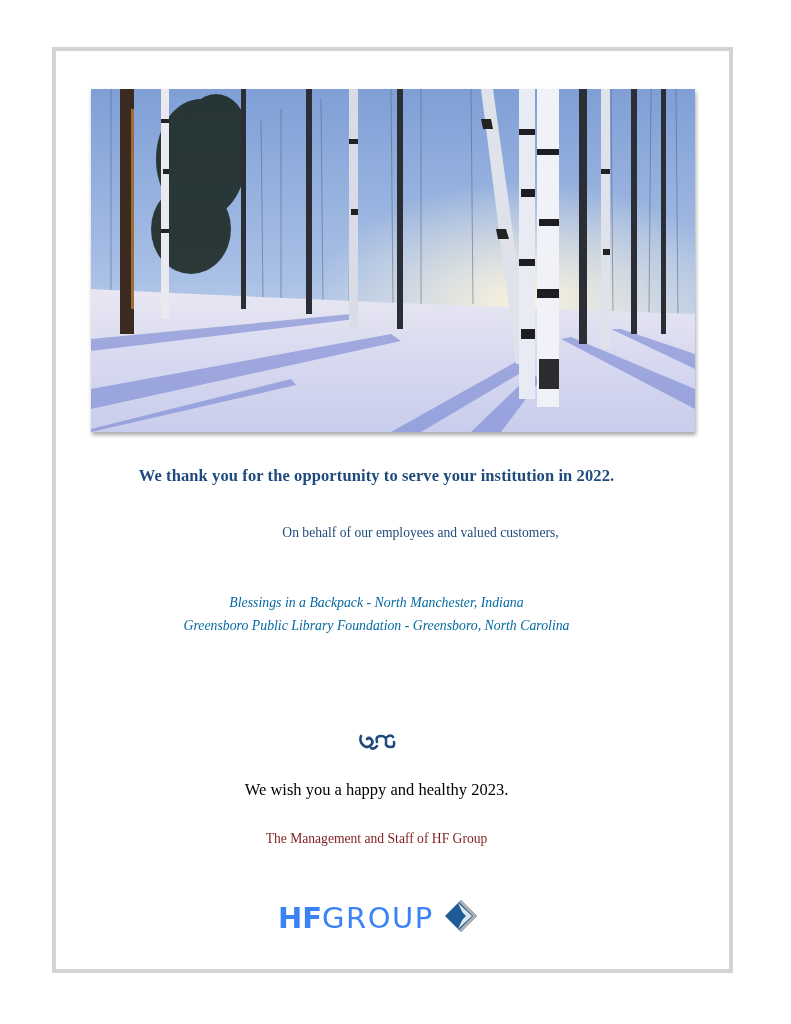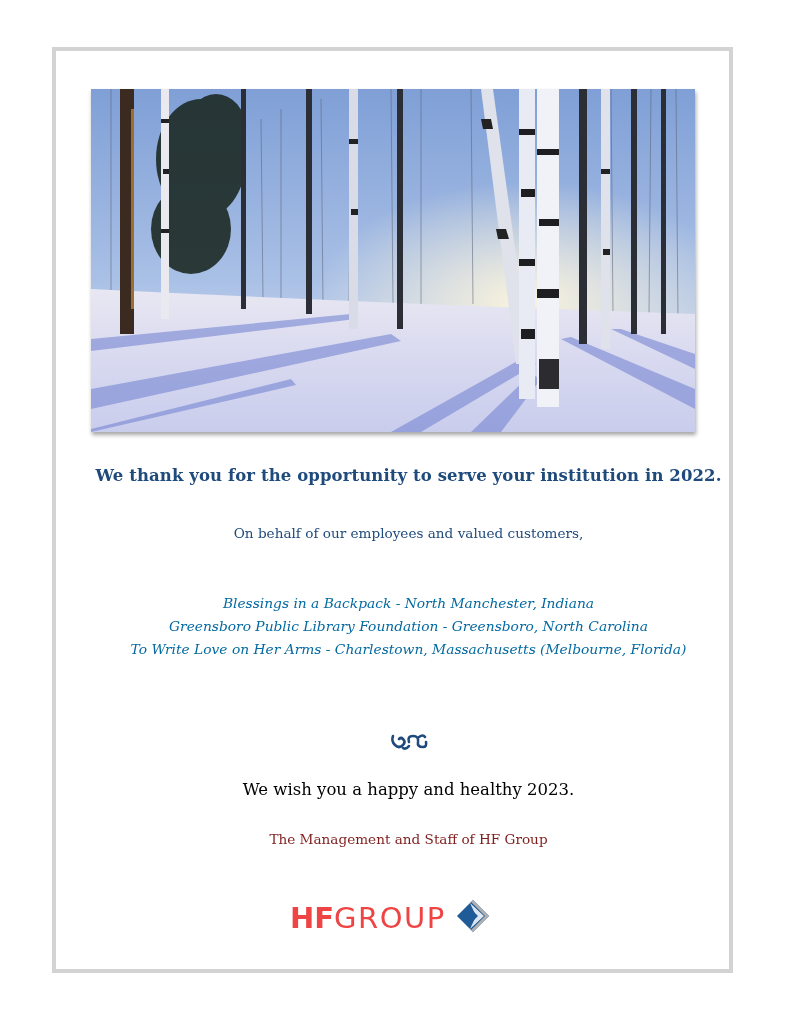--- a/index.html
+++ b/index.html
@@ -1,28 +1,28 @@
 <!DOCTYPE html>
 <html><head>
 <meta charset="utf-8">
 <style>
   html, body { margin:0; padding:0; background:#ffffff; }
   body { width:791px; height:1024px; position:relative; overflow:hidden; font-family:"DejaVu Serif", "Liberation Serif", serif; color:#1d4a7a; }
   .frame { position:absolute; left:52px; top:47px; width:673px; height:918px; border:4px solid #d3d3d3; background:#fff; }
   .photo { position:absolute; left:91px; top:89px; width:604px; height:343px; overflow:hidden; box-shadow:1px 3px 4px rgba(0,0,0,0.35); }
   .photo svg { display:block; }
-  .center { position:absolute; left:68px; width:681px; text-align:center; }
+  .center { position:absolute; left:36px; width:681px; text-align:center;font-family:Liberation Serif, serif; }
   .headline { top:466px; font-size:16.5px; font-weight:bold; color:#1f4a7c; letter-spacing:0.1px; }
-  .intro { top:522px; font-size:13.6px; line-height:22.5px; color:#1f4a7c; }
+  .intro { top:522px; font-size:13.6px; line-height:22.5px; color:#1f4a7c;margin-left:44px; }
   .charities { top:592px; font-size:13.8px; line-height:22.8px; font-style:italic; color:#0369a1; }
   .ornament { top:732px; height:20px; }
   .wish { top:780px; font-size:16.5px; color:#000000; }
   .sig { top:828px; font-size:13.6px; line-height:22.5px; color:#7f1d1d; }
   .logo { position:absolute; left:278px; top:900px; height:36px; display:flex; align-items:center; }
-  .logo-text { font-family:"DejaVu Sans", "Liberation Sans", sans-serif; font-size:29px; letter-spacing:1px; color:#ef4444; line-height:1;margin-left:12px; }
+  .logo-text { font-family:"DejaVu Sans", "Liberation Sans", sans-serif; font-size:29px; letter-spacing:1px; color:#3b82f6; line-height:1; }
   .logo-text .bold { font-weight:bold; letter-spacing:0px; }
   .logo-text .light { font-weight:normal; letter-spacing:1.5px; }
   .logo-mark { margin-left:10px; }
 </style>
 </head>
 <body>
 
 <div class="frame"></div>
 
 <div class="photo">
@@ -117,21 +117,20 @@
 
 <div class="center headline">We thank you for the opportunity to serve your institution in 2022.</div>
 
 <div class="center intro">
   <div>On behalf of our employees and valued customers,</div>
 </div>
 
 <div class="center charities">
   <div>Blessings in a Backpack - North Manchester, Indiana</div>
   <div>Greensboro Public Library Foundation - Greensboro, North Carolina</div>
-  <div>To Write Love on Her Arms - Charlestown, Massachusetts (Melbourne, Florida)</div>
 </div>
 
 <div class="center ornament">
   <svg width="40" height="20" viewBox="0 0 40 20" xmlns="http://www.w3.org/2000/svg">
     <g fill="none" stroke="#1f4a7c" stroke-width="2.6" stroke-linecap="round">
       <path d="M4 4 Q2 9 6 13 Q10 17 14 13 Q17 10 14 7 Q12 5 10 7"></path>
       <path d="M20 10 Q18 4 24 4 Q30 4 29 10 Q28 15 34 15 Q38 15 37 10"></path>
       <path d="M14 16 Q17 18 20 14"></path>
       <path d="M30 5 Q34 2 36 5"></path>
     </g>

